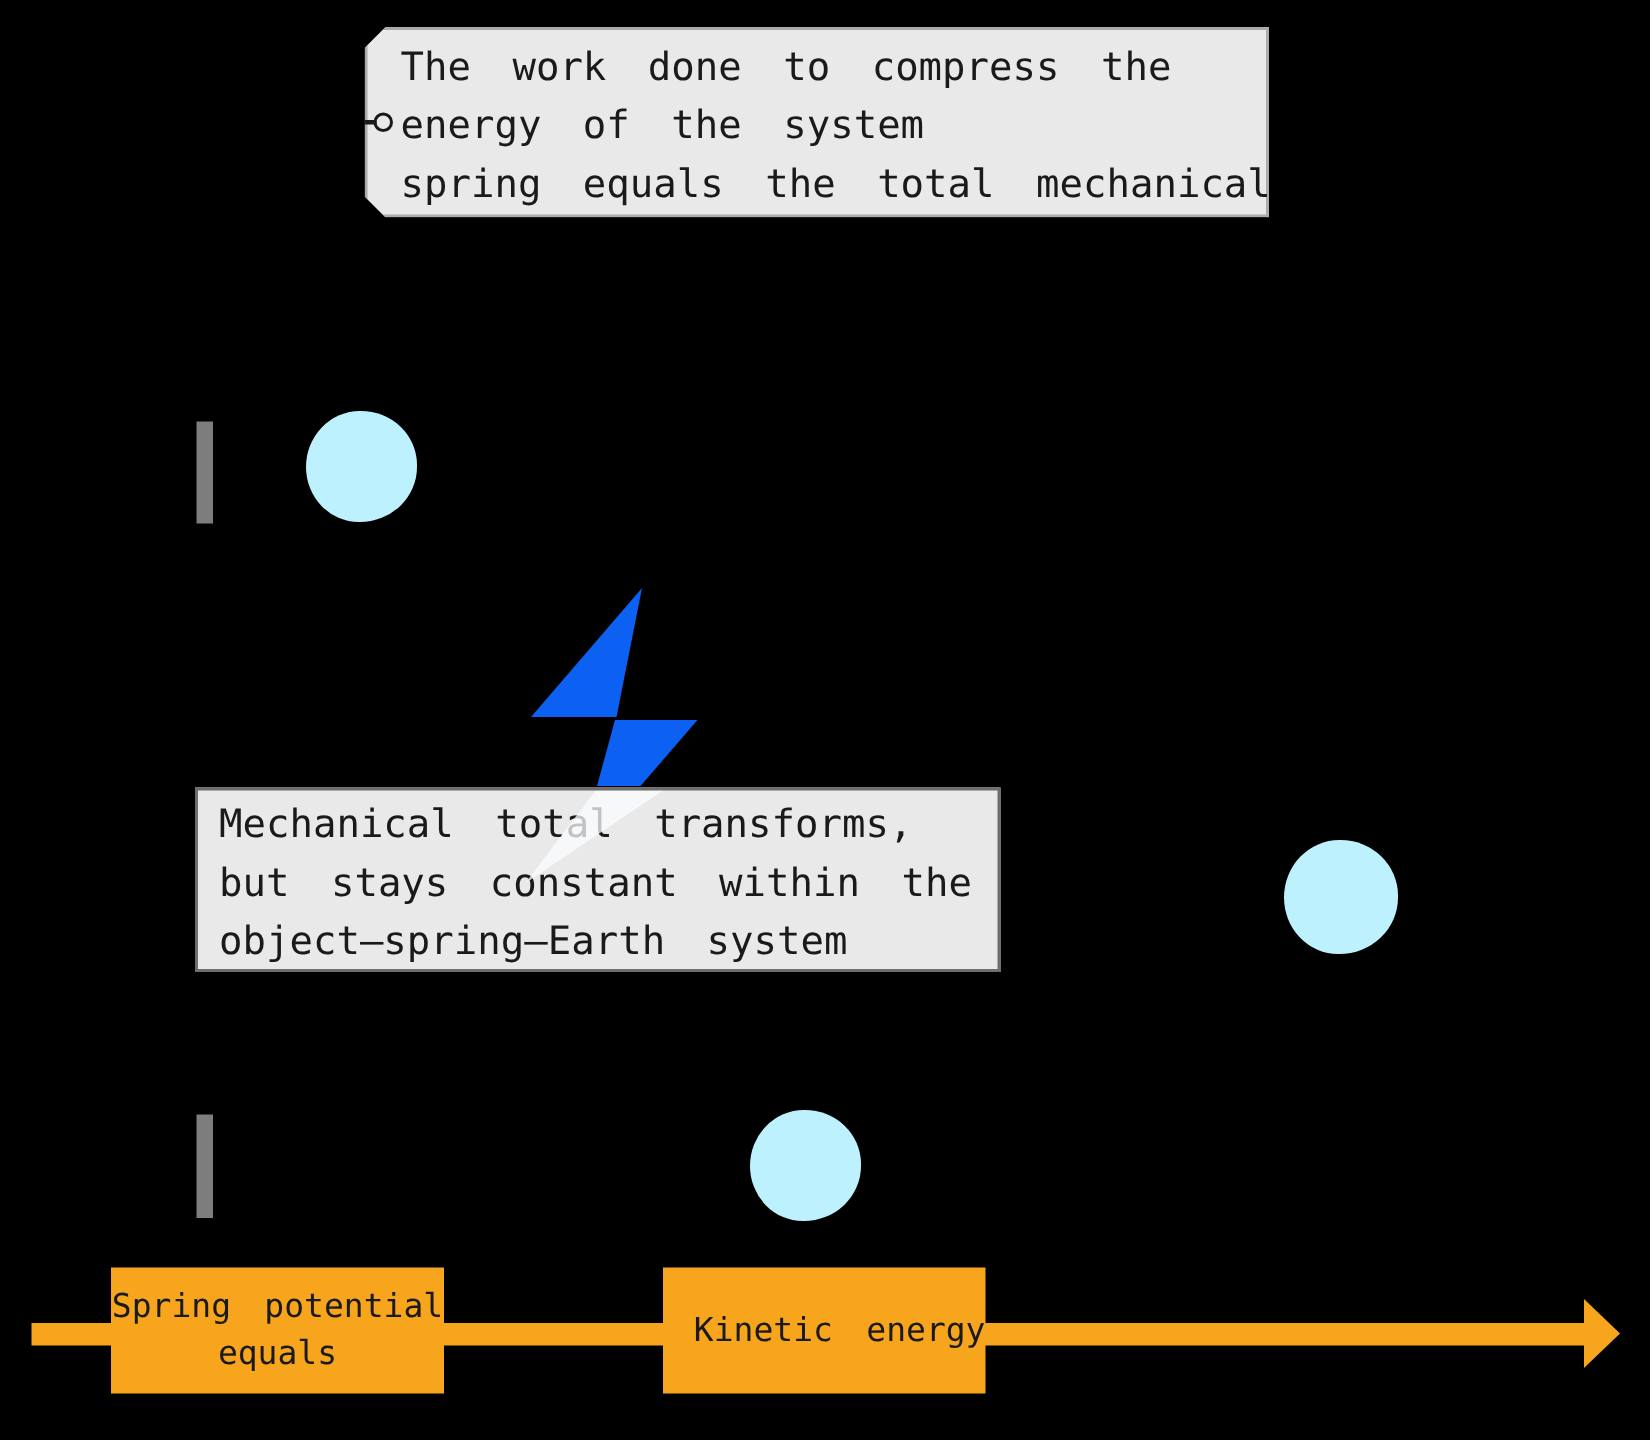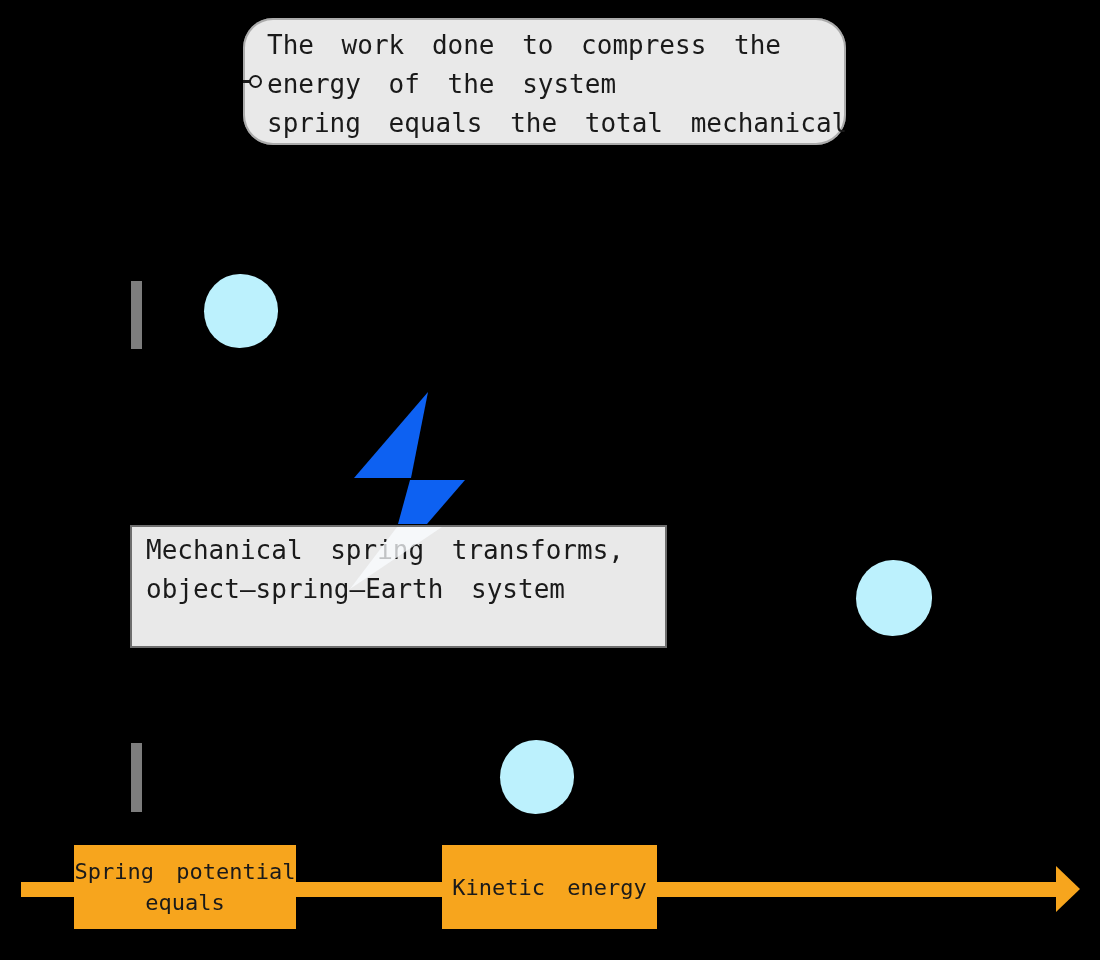--- a/index.html
+++ b/index.html
@@ -31,21 +31,20 @@
     word-spacing:12px;
     color:var(--text);
     white-space:nowrap;
   }
   .note .line{white-space:nowrap;}
   .top-note{
     left:243px;top:18px;width:603px;height:127px;
     padding:8px 0 0 24px;
     clip-path:polygon(14px 0,100% 0,100% 100%,14px 100%,0 113px,0 14px);
     box-shadow:inset 0 0 0 2px rgba(95,95,95,.45);
-    border-radius:30px;
   }
   .middle-note{
     left:130px;top:525px;width:537px;height:123px;
     border:2px solid var(--note-border);
     padding:4px 0 0 14px;
     overflow:hidden;
   }
   .connector-tail{
     position:absolute;left:0;top:62px;width:8px;height:3px;
     background:var(--text);
@@ -88,21 +87,21 @@
   }
   .flow-box{
     position:absolute;top:845px;height:84px;
     background:var(--accent-orange);
     display:flex;flex-direction:column;
     align-items:center;justify-content:center;
     font-size:22px;line-height:31px;word-spacing:9px;
     color:var(--text);text-align:center;white-space:nowrap;
   }
   .flow-box-1{left:74px;width:222px;}
-  .flow-box-2{left:442px;width:215px;}
+  .flow-box-2{left:442px;width:215px;align-items:flex-end;}
   .flow-box-3{left:777px;width:218px;}
 </style>
 </head>
 <body>
 
 <div class="canvas">
 
   <div class="note top-note">
     <div class="connector-tail"></div>
     <div class="connector-ring"></div>
@@ -115,21 +114,22 @@
   <div class="ball ball-1"></div>
 
   <svg class="bolt-svg" width="140" height="150" viewBox="0 0 140 150">
     <polygon points="88,7 71,93 14,93" fill="var(--bolt-blue)"></polygon>
     <polygon points="70,95 125,95 87,139 58,139" fill="var(--bolt-blue)"></polygon>
   </svg>
 
   <div class="note middle-note">
     <div class="wm-bolt"></div>
 
-    <div class="line">Mechanical spring transforms,</div>
+    <div class="line">Mechanical total transforms,</div>
+    <div class="line">but stays constant within the</div>
     <div class="line">object–spring–Earth system</div>
   </div>
 
   <div class="ball ball-2"></div>
 
   <div class="wall wall-2"></div>
   <div class="ball ball-3"></div>
 
   <div class="flow-line"></div>
   <div class="flow-head"></div>

